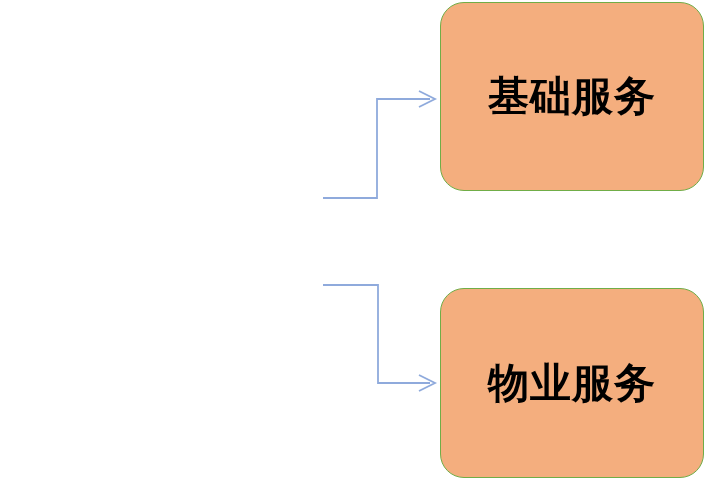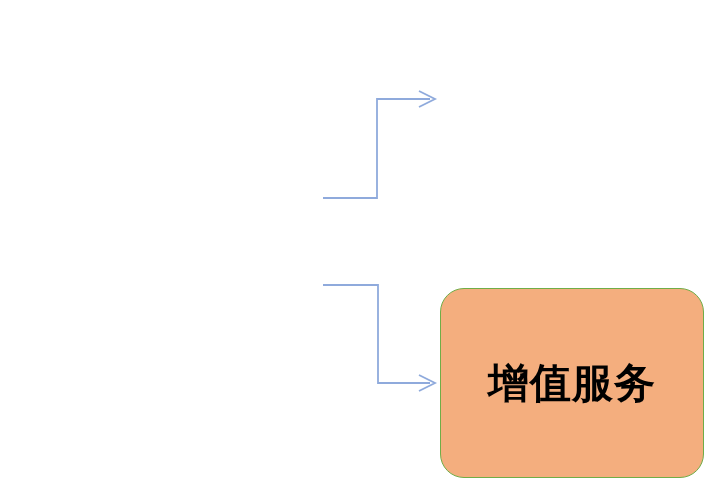--- a/index.html
+++ b/index.html
@@ -88,18 +88,21 @@
       <path d="M 323 198 L 377 198 L 377 99 L 430 99" fill="none" stroke="#8faadc" stroke-width="1.8" stroke-linecap="butt" stroke-linejoin="miter"></path>
       <polyline points="419,91 435,99 419,107" fill="none" stroke="#8faadc" stroke-width="1.8" stroke-linecap="butt" stroke-linejoin="miter"></polyline>
     </g>
     <g>
       <path d="M 323 285 L 378 285 L 378 383 L 430 383" fill="none" stroke="#8faadc" stroke-width="1.8" stroke-linecap="butt" stroke-linejoin="miter"></path>
       <polyline points="419,375 435,383 419,391" fill="none" stroke="#8faadc" stroke-width="1.8" stroke-linecap="butt" stroke-linejoin="miter"></polyline>
     </g>
   </svg>
 
 
+  <div class="node" id="node-basic" style="background:#f4ae7e; border-color:#70ad47;">
+    <span class="node-label">基础服务</span>
+  </div>
 
   <div class="node" id="node-value" style="background:#f4ae7e; border-color:#70ad47;">
-    <span class="node-label">增值服务</span>
+    <span class="node-label">物业服务</span>
   </div>
 
 </div>
 
 </body></html>

